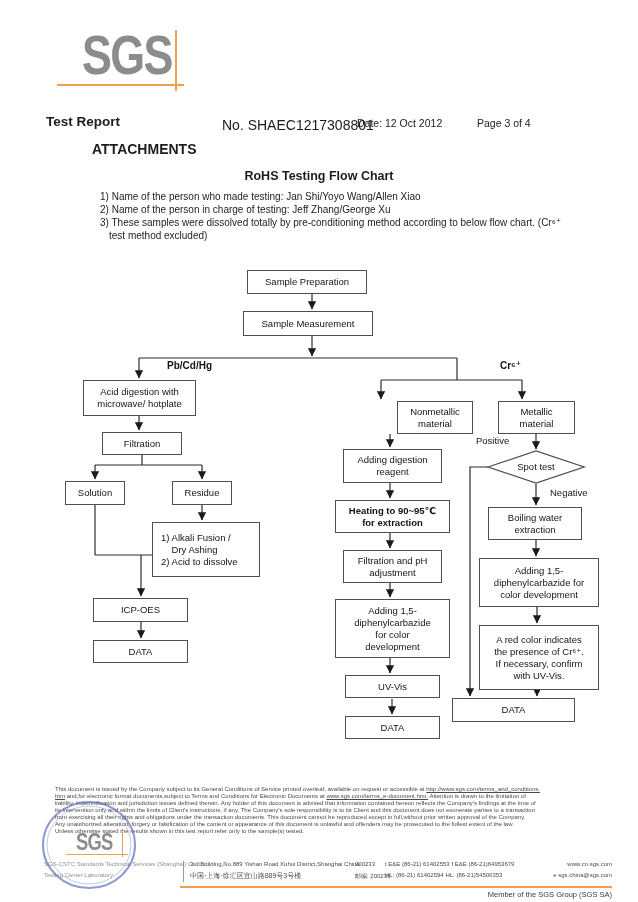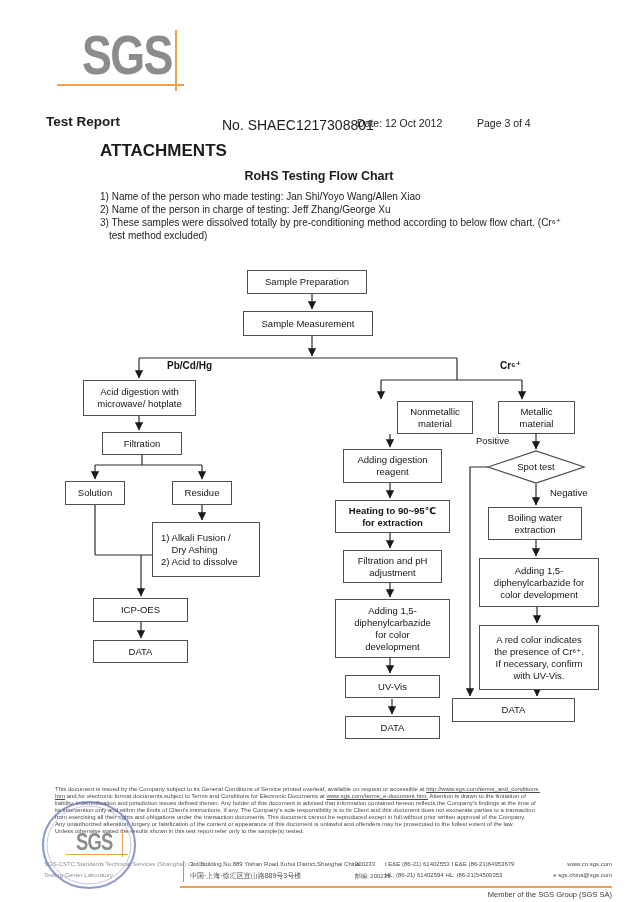--- a/index.html
+++ b/index.html
@@ -12,21 +12,21 @@
                font-weight:bold; color:#8c8c8e; letter-spacing:-2px;
                transform:scale(0.80,1); transform-origin:left top; }
   .logo-vline { position:absolute; left:175px; top:30px; width:2px; height:61px; background:#eda04f; }
   .logo-hline { position:absolute; left:57px; top:84px; width:127px; height:2px; background:#eda04f; }
 
   
   .h-report   { position:absolute; left:46px;  top:114px; font-size:13.5px; font-weight:bold; }
   .h-no       { position:absolute; left:213px; top:117px; font-size:14px;margin-left:9px; }
   .h-date     { position:absolute; left:357px; top:117px; font-size:10.5px; }
   .h-page     { position:absolute; left:477px; top:117px; font-size:10.5px; }
-  .h-attach   { position:absolute; left:100px; top:141px; font-size:17px; font-weight:bold; }
+  .h-attach   { position:absolute; left:92px; top:141px; font-size:14px; font-weight:bold; }
   .fc-title   { position:absolute; left:0; top:169px; width:638px; text-align:center;
                 font-size:12.5px; font-weight:bold; }
   .note { position:absolute; left:100px; font-size:10px; line-height:13px; white-space:nowrap; }
 
   
   #fc-svg { position:absolute; left:0; top:0; width:638px; height:902px; z-index:1; }
   .fc-box { position:absolute; z-index:2; background:#ffffff; border:1.3px solid #4f4f4f;
             display:flex; align-items:center; justify-content:center; text-align:center;
             font-size:9.5px; line-height:12px; white-space:pre-line; color:#141414; }
   .fc-box.plain { border:none; background:transparent; }

